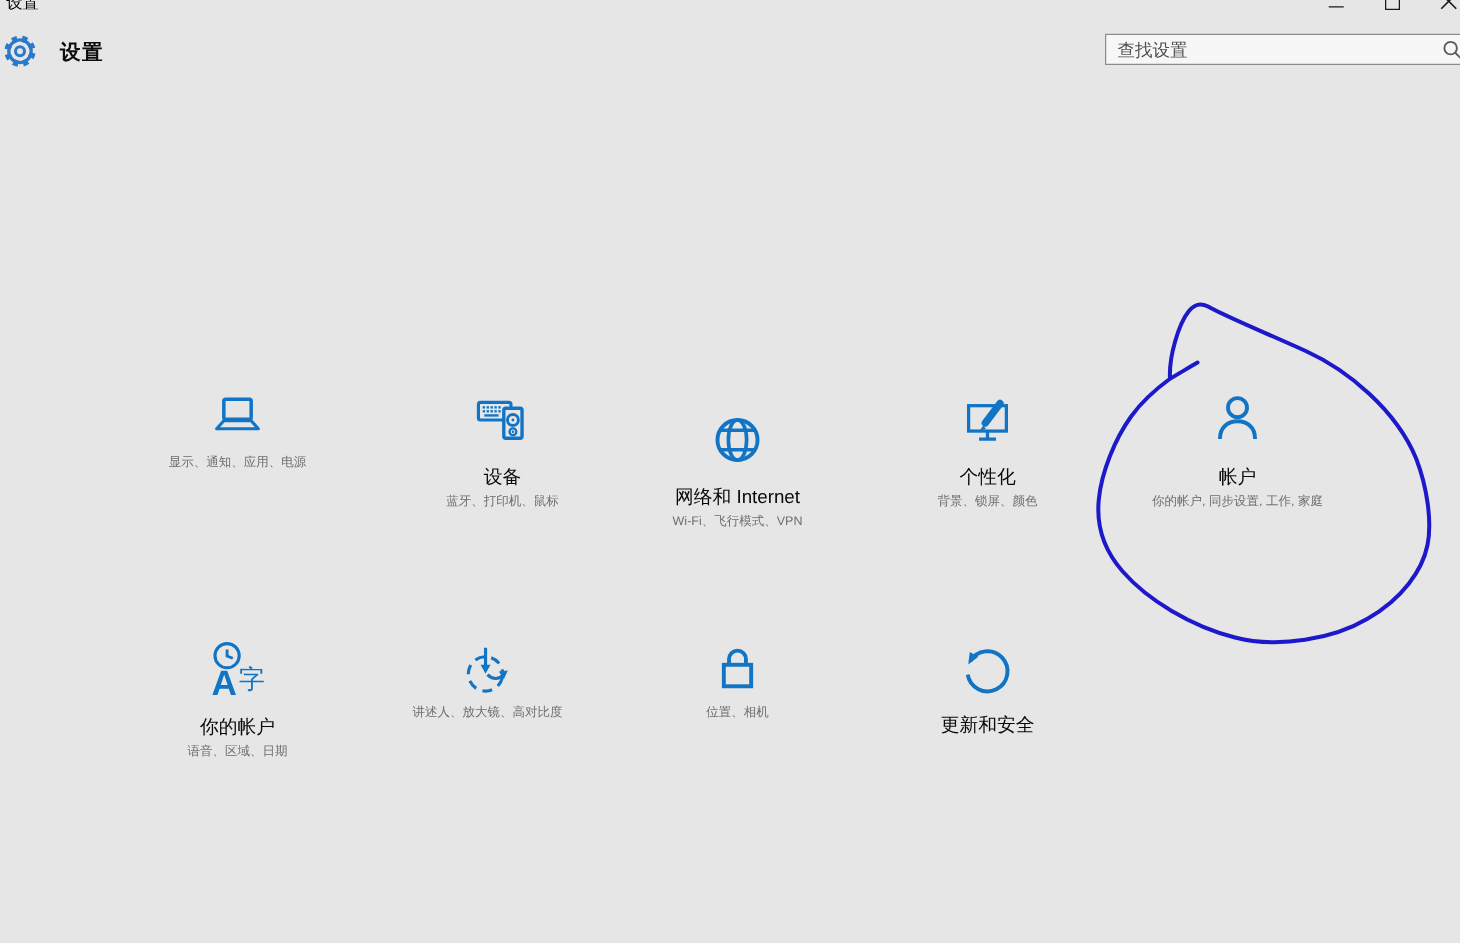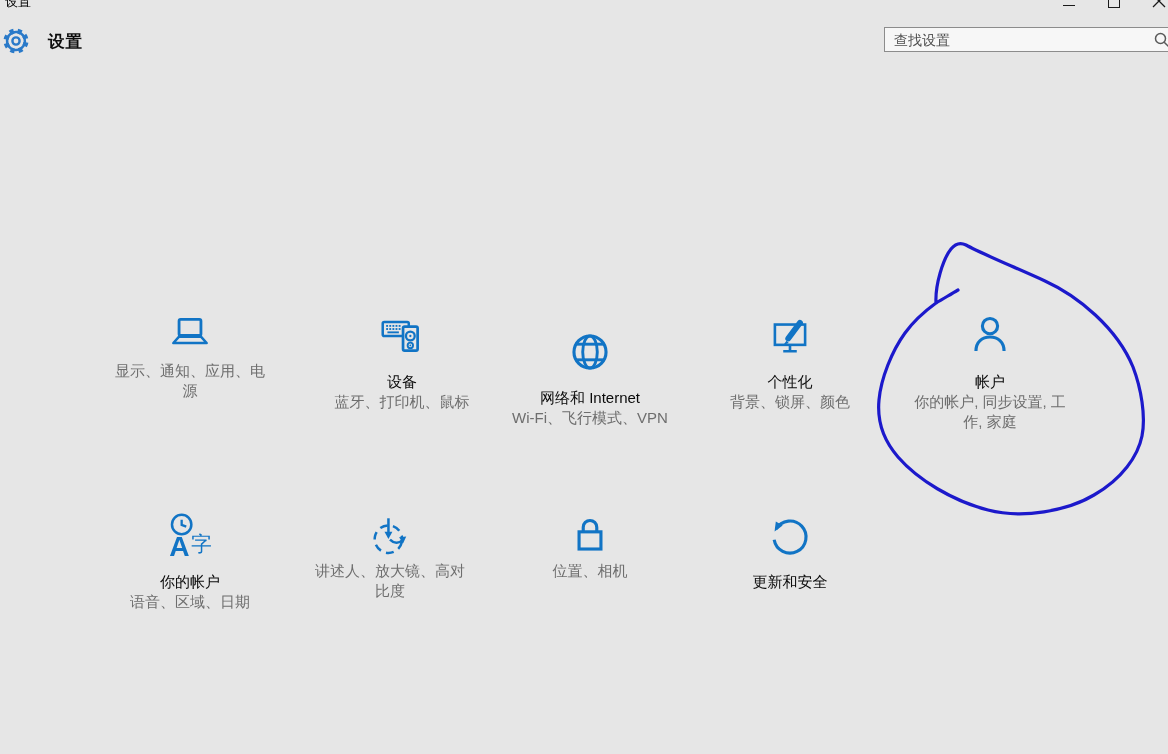--- a/index.html
+++ b/index.html
@@ -25,31 +25,31 @@
     position:absolute;left:0;top:0;width:100%;height:100%;border:none;outline:none;
     background:transparent;font-size:14px;color:#333;padding:0 28px 0 9px;box-sizing:border-box;
     font-family:"Liberation Sans","DejaVu Sans",sans-serif;
   }
   .searchbox input::placeholder{color:#4f4f4f;opacity:1;}
   .search-ic{position:absolute;left:268px;top:3px;}
   
   .tile{position:absolute;width:210px;text-align:center;padding-top:8px;cursor:default;}
   .ticon{height:50px;display:flex;align-items:flex-start;justify-content:center;}
   .t-title{margin-top:11px;font-size:15px;line-height:20px;color:#0a0a0a;}
-  .t-sub{margin:0 auto;max-width:158px;font-size:15px;line-height:20px;color:#6e6e6e;}
+  .t-sub{margin:0 auto;max-width:158px;font-size:10px;line-height:20px;color:#6e6e6e;}
   #tile-update .t-sub{max-width:130px;}
   #tile-system{left:85px;top:303px;}
   #tile-devices{left:297px;top:303px;}
   #tile-network{left:485px;top:319px;}
   #tile-personalization{left:685px;top:303px;font-family:Liberation Serif, serif;}
   #tile-accounts{left:885px;top:303px;}
   #tile-time{left:85px;top:503px;}
   #tile-ease{left:285px;top:503px;}
   #tile-privacy{left:485px;top:503px;}
-  #tile-update{left:685px;top:503px;}
+  #tile-update{left:685px;top:503px;font-family:Liberation Mono, monospace;}
   .ink{position:absolute;left:0;top:0;pointer-events:none;}
   svg{display:block;}
 </style>
 </head>
 <body>
 
 <div class="win-title">设置</div>
 <div class="btn-min"></div>
 <div class="btn-max"></div>
 <svg class="btn-close" width="16" height="15" viewBox="0 0 16 15">

